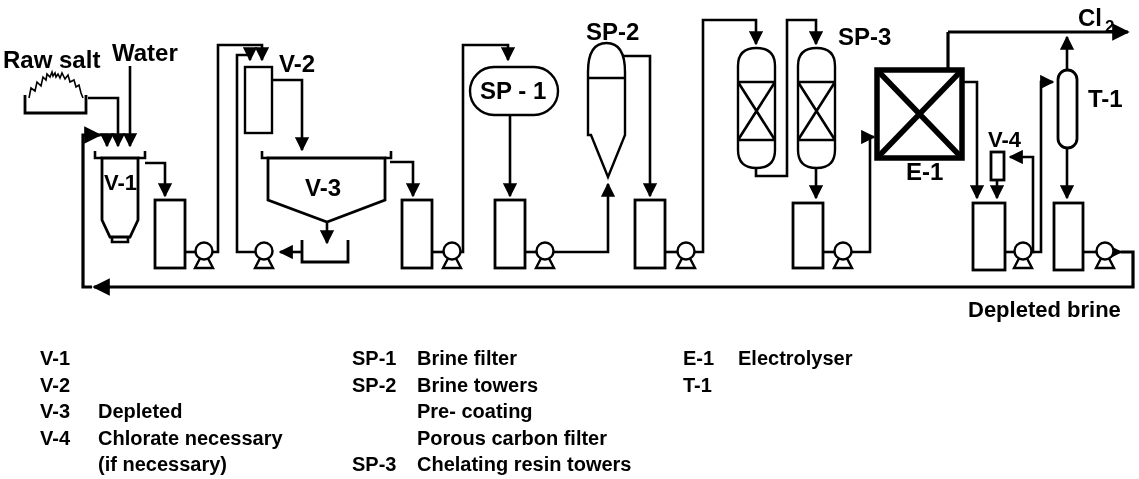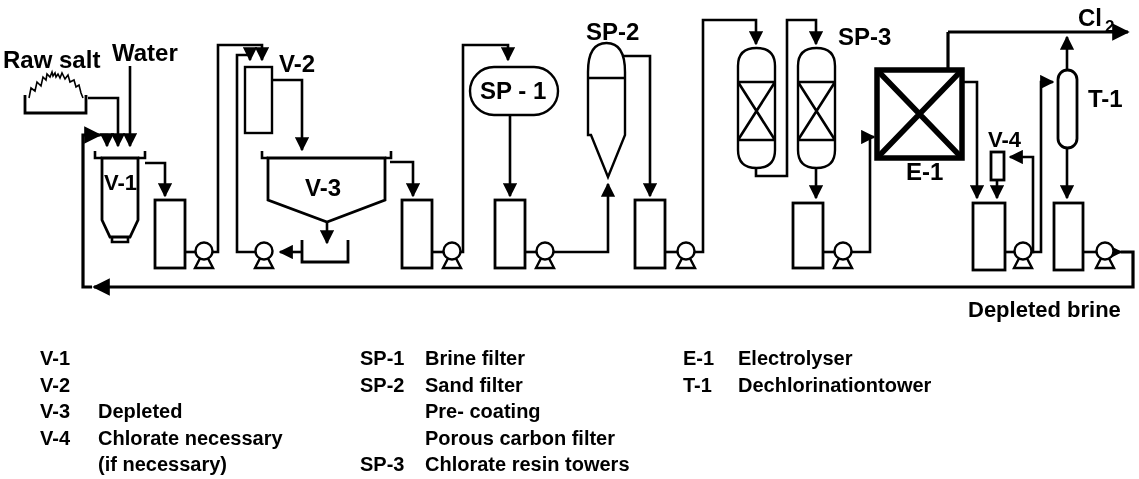--- a/index.html
+++ b/index.html
@@ -179,26 +179,26 @@
 </svg>
 
 <div class="legend-col" style="left:40px">
   <div class="legend-row"><span class="lc1">V-1</span></div>
   <div class="legend-row"><span class="lc1">V-2</span></div>
   <div class="legend-row"><span class="lc1">V-3</span><span>Depleted</span></div>
   <div class="legend-row"><span class="lc1">V-4</span><span>Chlorate necessary</span></div>
   <div class="legend-row"><span class="lc1"></span><span>(if necessary)</span></div>
 </div>
 
-<div class="legend-col" style="left:360px">
+<div class="legend-col" style="left:352px">
   <div class="legend-row"><span class="lc2">SP-1</span><span>Brine filter</span></div>
-  <div class="legend-row"><span class="lc2">SP-2</span><span>Sand filter</span></div>
+  <div class="legend-row"><span class="lc2">SP-2</span><span>Brine towers</span></div>
   <div class="legend-row"><span class="lc2"></span><span>Pre- coating</span></div>
   <div class="legend-row"><span class="lc2"></span><span>Porous carbon filter</span></div>
-  <div class="legend-row"><span class="lc2">SP-3</span><span>Chlorate resin towers</span></div>
+  <div class="legend-row"><span class="lc2">SP-3</span><span>Chelating resin towers</span></div>
 </div>
 
 <div class="legend-col" style="left:683px">
   <div class="legend-row"><span class="lc3">E-1</span><span>Electrolyser</span></div>
-  <div class="legend-row"><span class="lc3">T-1</span><span>Dechlorinationtower</span></div>
+  <div class="legend-row"><span class="lc3">T-1</span></div>
 </div>
 
 </div>
 
 </body></html>

